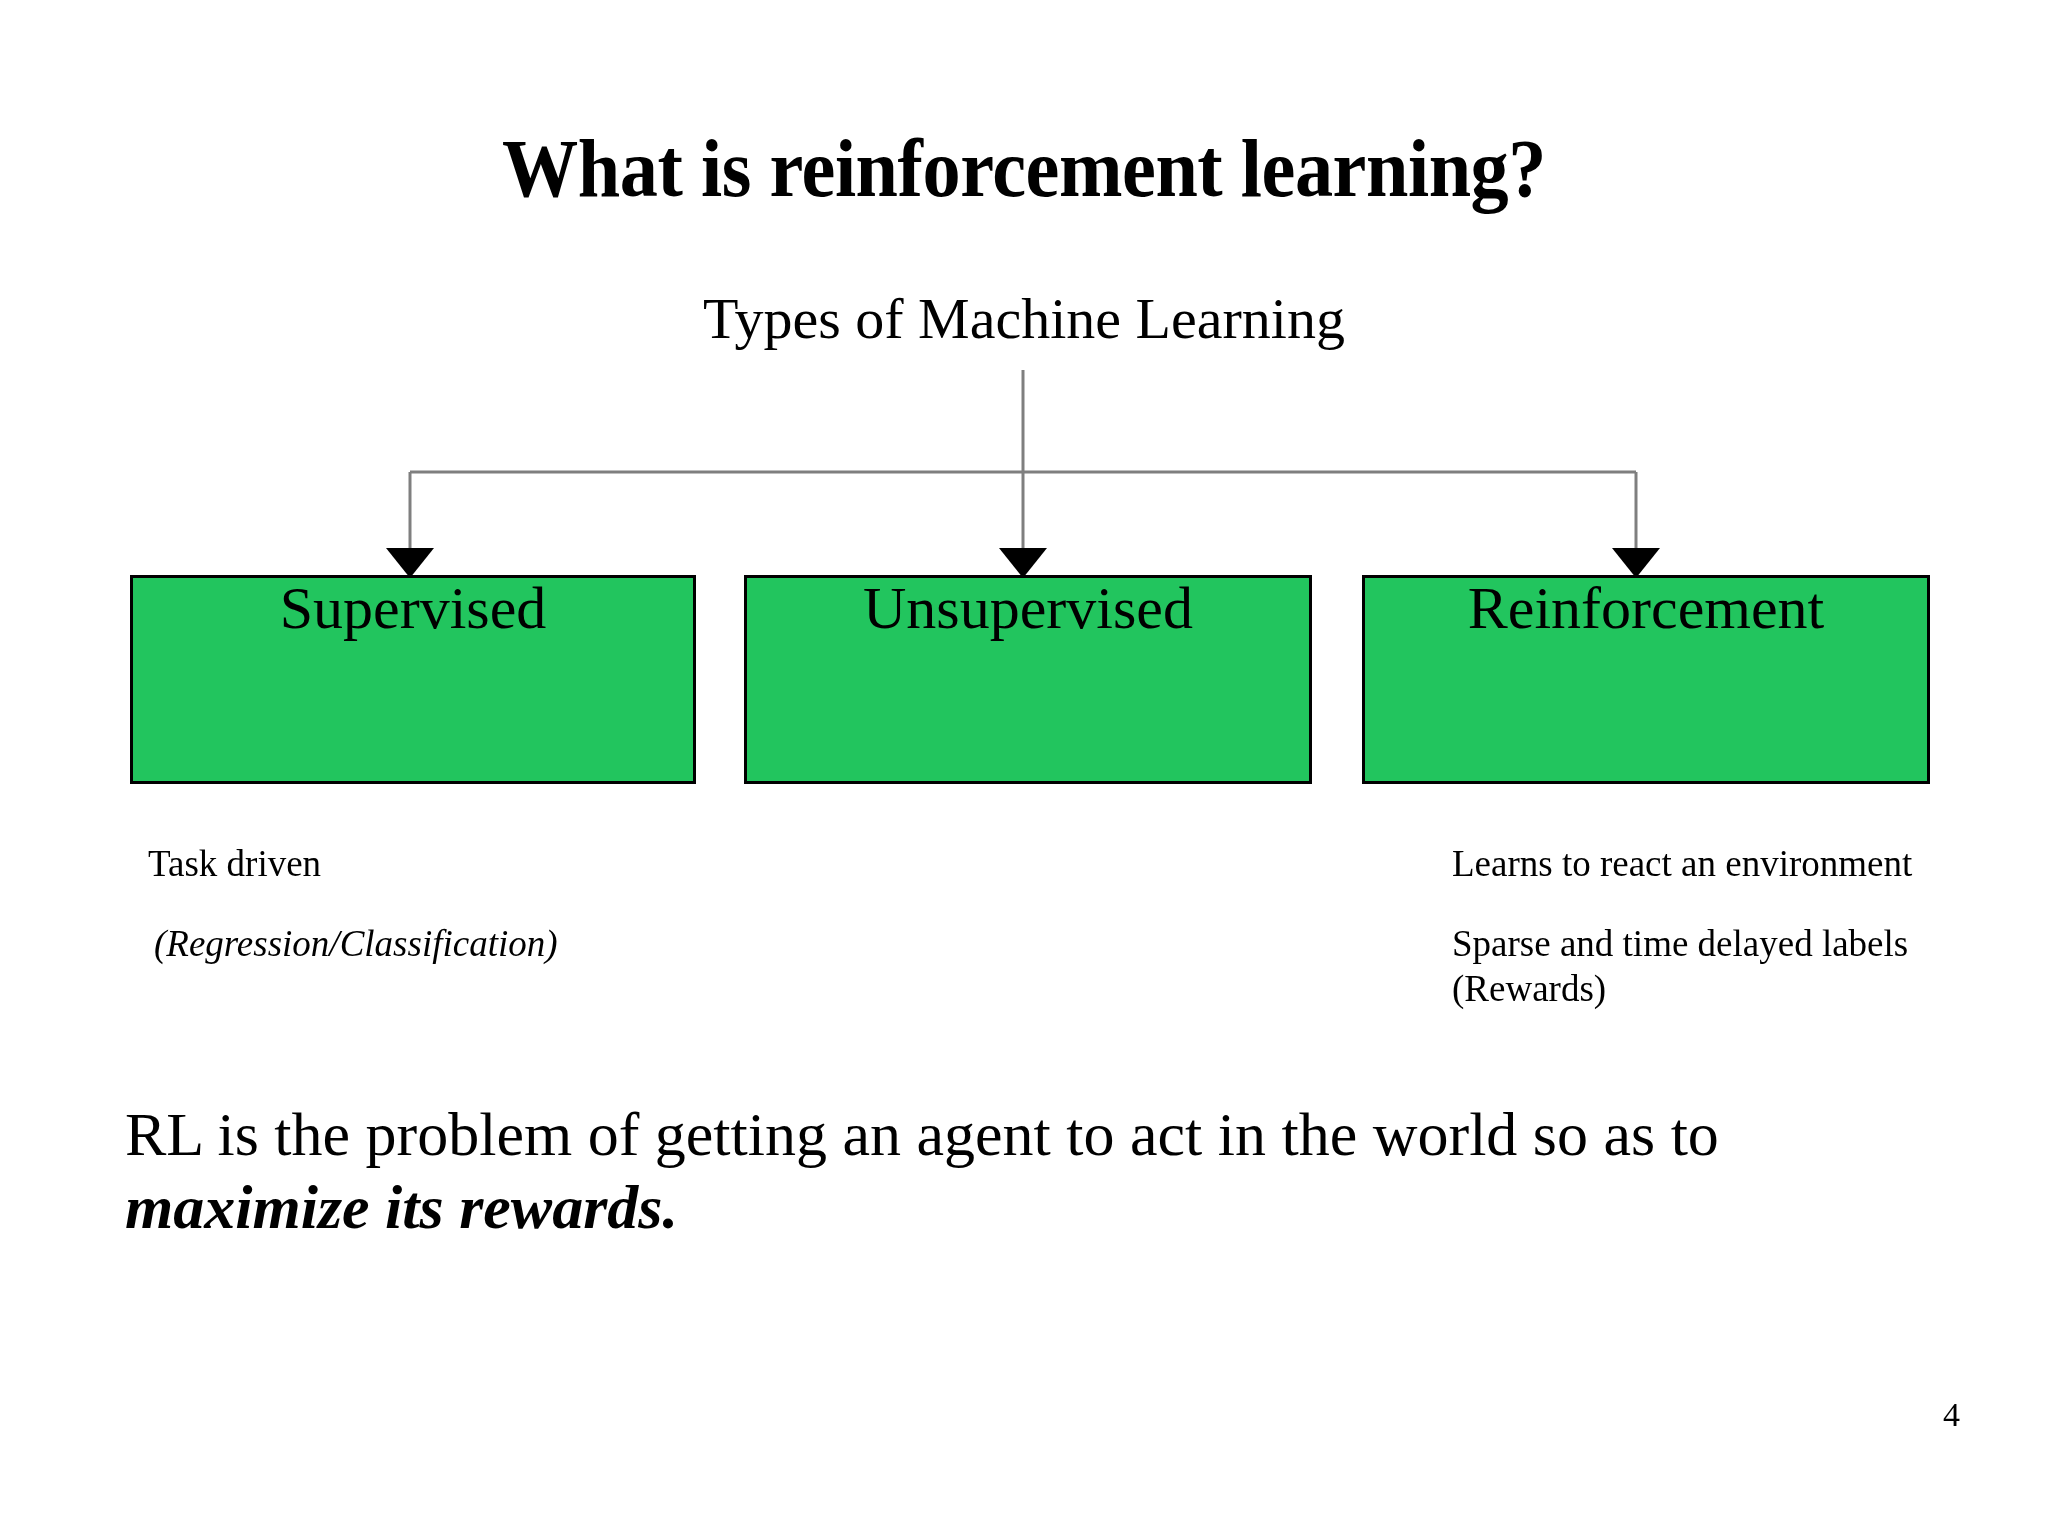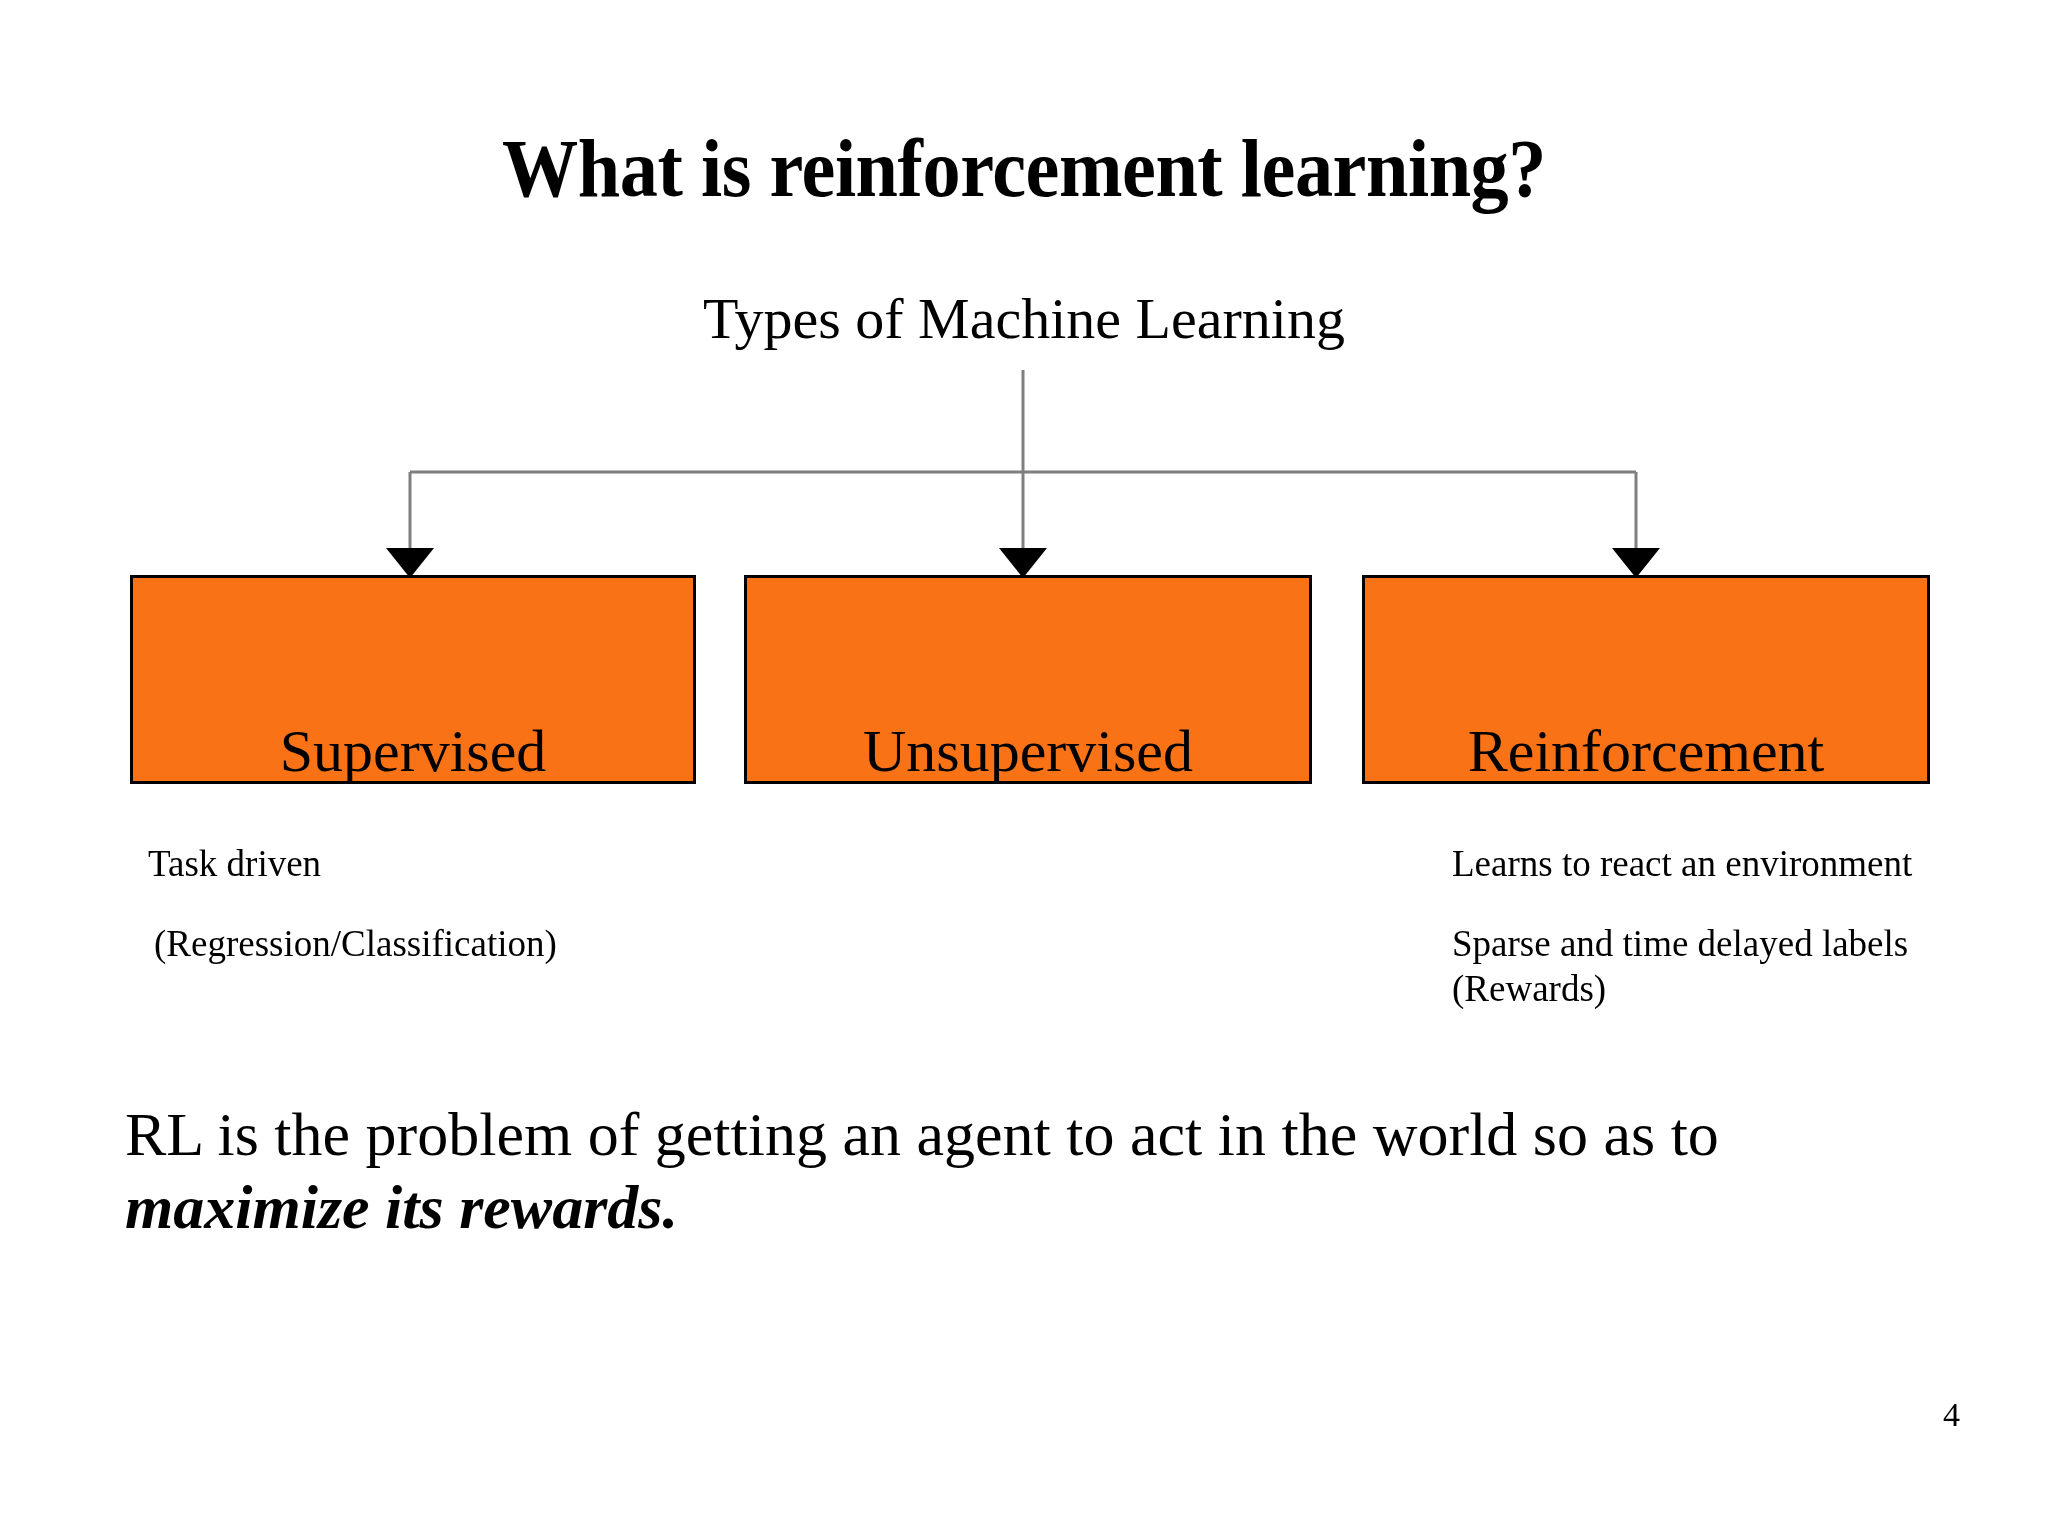--- a/index.html
+++ b/index.html
@@ -55,24 +55,24 @@
     top: 0;
     width: 2048px;
     height: 1535px;
     pointer-events: none;
   }
 
   
   .cat-box {
     position: absolute;
     border: 3px solid #000000;
-    background: #f97316;
+    background: #22c55e;
     box-sizing: border-box;
     display: flex;
-    align-items: flex-end;
+    align-items: flex-start;
     justify-content: center;
   }
   .cat-box-label {
     font-size: 60px;
     line-height: 1.0;
     white-space: nowrap;
   }
   #box-supervised   { left: 130px;  top: 575px; width: 566px; height: 209px; }
   #box-unsupervised { left: 744px;  top: 575px; width: 568px; height: 209px; }
   #box-reinforcement{ left: 1362px; top: 575px; width: 568px; height: 209px; }
@@ -83,21 +83,21 @@
     font-size: 37px;
     line-height: 1.0;
   }
   #caption-supervised    { left: 148px;  top: 845px; width: 620px; }
   #caption-unsupervised  { left: 768px;  top: 845px; width: 420px; }
   #caption-reinforcement { left: 1452px; top: 845px; width: 620px; }
 
   .caption-line-1 { display: block; }
   .caption-line-2 { display: block; margin-top: 43px; }
   .caption-line-3 { display: block; margin-top: 8px; }
-  .indent-1 { padding-left: 6px; }
+  .indent-1 { padding-left: 6px; font-style: italic; }
   .underlined { text-underline-offset: 4px; }
 
   
   .summary {
     position: absolute;
     left: 125px;
     top: 1098px;
     width: 1830px;
     font-size: 62px;
     line-height: 1.18;

